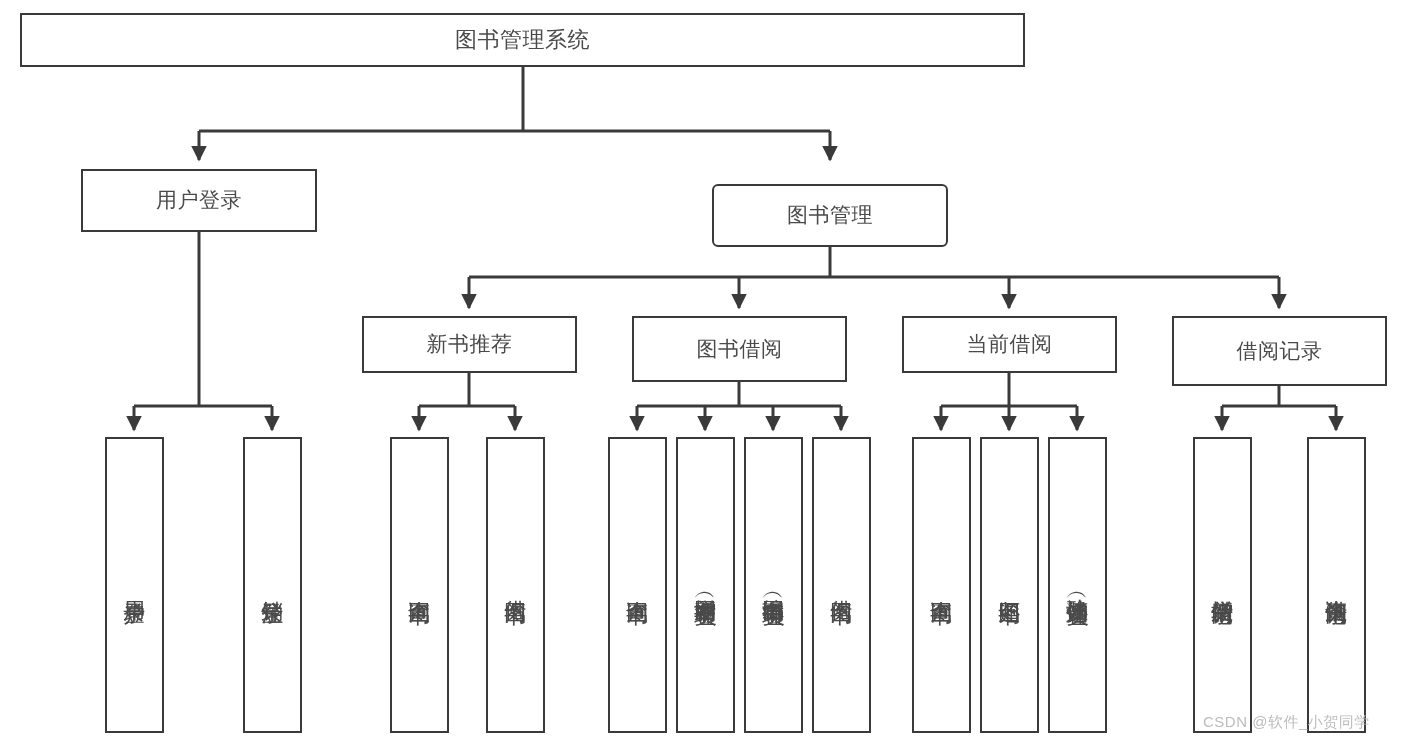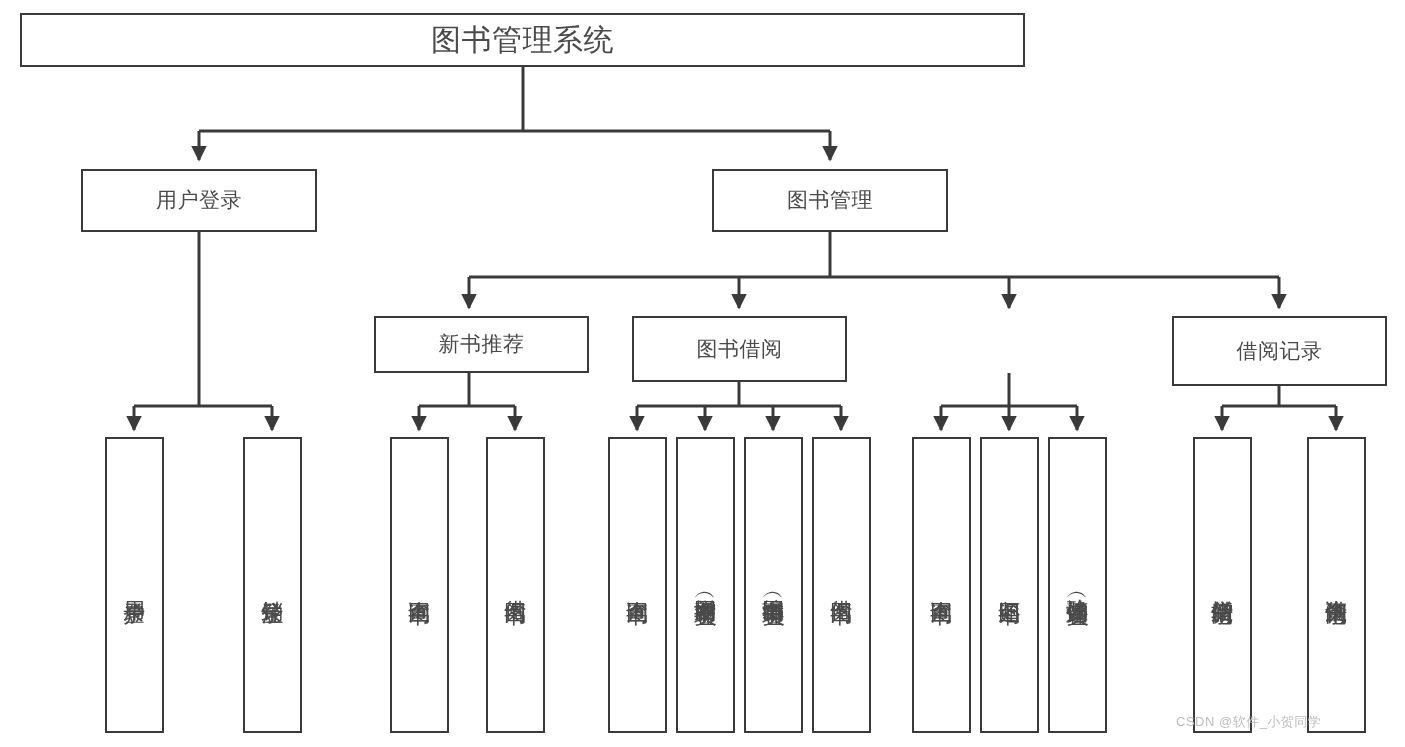--- a/index.html
+++ b/index.html
@@ -27,35 +27,35 @@
     text-align:center;
     line-height:1.15;
     color:#4a4a4a;
     white-space:nowrap;
   }
   
   .horiz .lbl{
     font-size:21px;
     letter-spacing:.5px;
   }
-  #n-root .lbl{font-size:30px;}
+  #n-root .lbl{font-size:22px;}
   
   .vert{
     writing-mode:vertical-rl;
     text-orientation:upright;
   }
   .vert .lbl{
     font-size:22px;
     line-height:1.06;
     letter-spacing:1px;
   }
   .watermark{
     position:absolute;
-    left:1176px;top:713px;
-    font-size:13px;
+    left:1203px;top:713px;
+    font-size:15px;
     color:#bdbdbd;
     letter-spacing:.5px;
     white-space:nowrap;
     pointer-events:none;
   }
 </style>
 </head>
 <body>
 
 <div id="canvas">
@@ -110,29 +110,32 @@
     </g>
   </svg>
 
   <div class="node horiz" id="n-root" style="left:20px;top:13px;width:1005px;height:54px;">
     <span class="lbl">图书管理系统</span>
   </div>
 
   <div class="node horiz" style="left:81px;top:169px;width:236px;height:63px;">
     <span class="lbl">用户登录</span>
   </div>
-  <div class="node horiz" style="left:712px;top:169px;width:236px;height:63px;">
+  <div class="node horiz" style="left:712px;top:184px;width:236px;height:63px;border-radius:6px;">
     <span class="lbl">图书管理</span>
   </div>
 
-  <div class="node horiz" style="left:374px;top:316px;width:215px;height:57px;">
+  <div class="node horiz" style="left:362px;top:316px;width:215px;height:57px;">
     <span class="lbl">新书推荐</span>
   </div>
   <div class="node horiz" style="left:632px;top:316px;width:215px;height:66px;">
     <span class="lbl">图书借阅</span>
+  </div>
+  <div class="node horiz" style="left:902px;top:316px;width:215px;height:57px;">
+    <span class="lbl">当前借阅</span>
   </div>
   <div class="node horiz" style="left:1172px;top:316px;width:215px;height:70px;">
     <span class="lbl">借阅记录</span>
   </div>
 
   <div class="node vert" style="left:105px;top:437px;width:59px;height:296px;">
     <span class="lbl">用户登录</span>
   </div>
   <div class="node vert" style="left:243px;top:437px;width:59px;height:296px;">
     <span class="lbl">注销登录</span>

